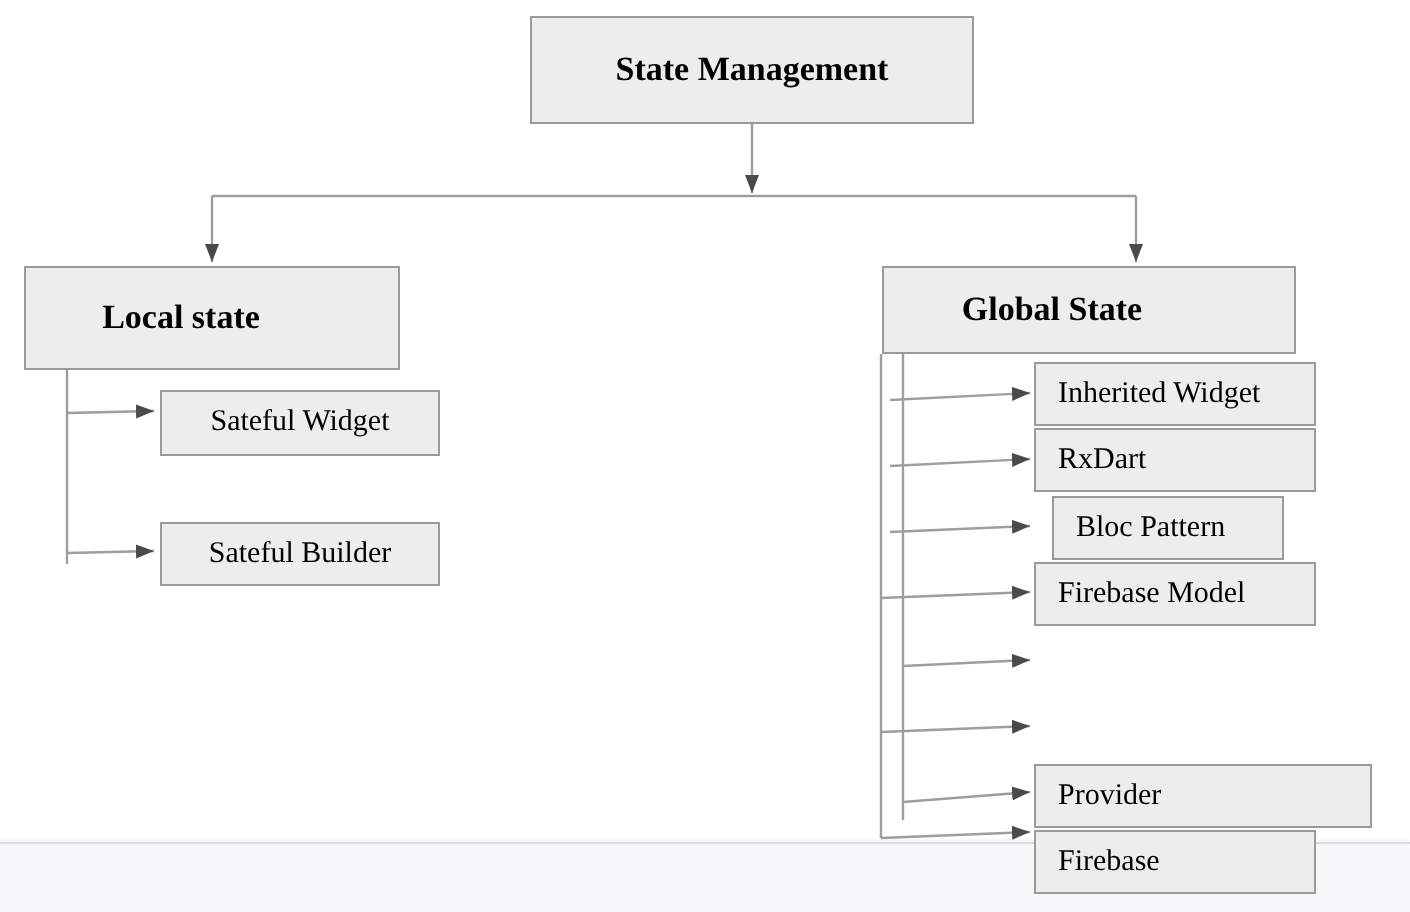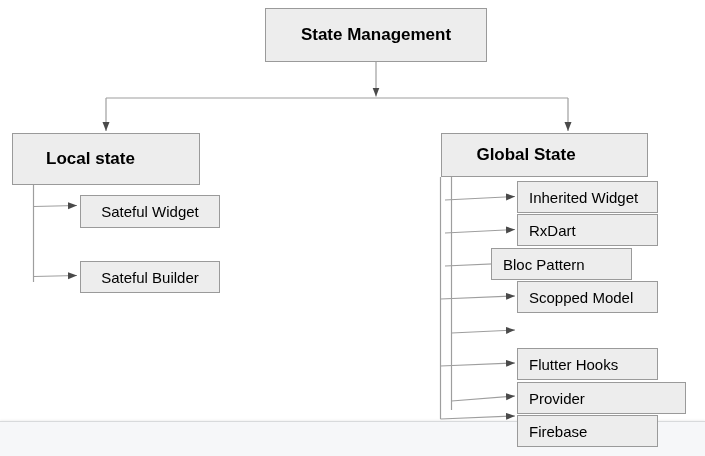--- a/index.html
+++ b/index.html
@@ -44,20 +44,21 @@
   }
   .node{
     position:absolute;
     box-sizing:border-box;
     background:var(--node-fill);
     border:1px solid var(--node-border);
     display:flex;
     align-items:center;
     z-index:3;
     color:#000;
+    font-family:Liberation Serif, serif;
   }
   .node.header{
     font-weight:bold;
     font-size:17px;
     justify-content:center;
   }
   .node.leaf{
     font-size:15px;
   }
   .node.leaf.centered{
@@ -130,32 +131,29 @@
   </div>
 
   <div class="node leaf left-align" style="left:517px;top:181px;width:141px;height:32px">
     <span class="label">Inherited Widget</span>
   </div>
 
   <div class="node leaf left-align" style="left:517px;top:214px;width:141px;height:32px">
     <span class="label">RxDart</span>
   </div>
 
-  <div class="node leaf left-align" style="left:491px;top:248px;width:141px;height:32px">
+  <div class="node leaf left-align" style="left:526px;top:248px;width:116px;height:32px">
     <span class="label">Bloc Pattern</span>
   </div>
 
   <div class="node leaf left-align" style="left:517px;top:281px;width:141px;height:32px">
-    <span class="label">Scopped Model</span>
+    <span class="label">Firebase Model</span>
   </div>
 
 
-  <div class="node leaf left-align" style="left:517px;top:348px;width:141px;height:32px">
-    <span class="label">Flutter Hooks</span>
-  </div>
 
   <div class="node leaf left-align" style="left:517px;top:382px;width:169px;height:32px">
     <span class="label">Provider</span>
   </div>
 
   <div class="node leaf left-align" style="left:517px;top:415px;width:141px;height:32px">
     <span class="label">Firebase</span>
   </div>
 
 </div>

